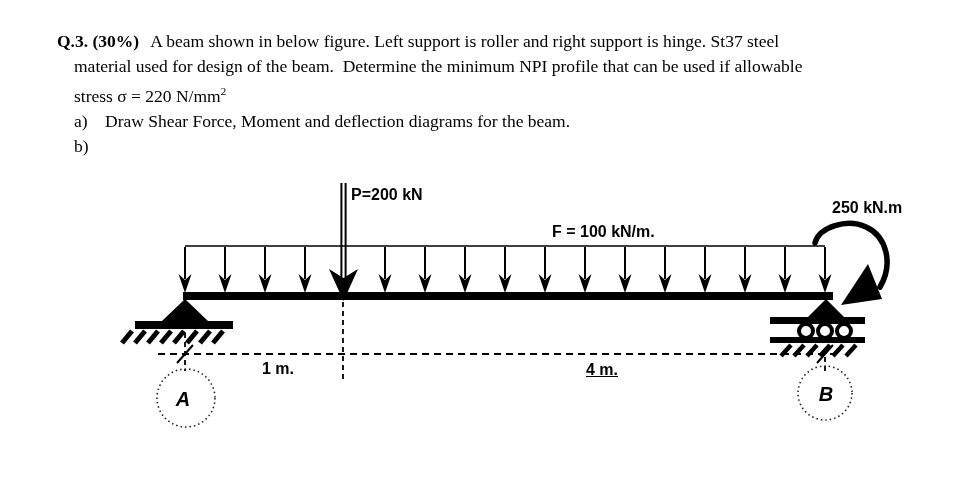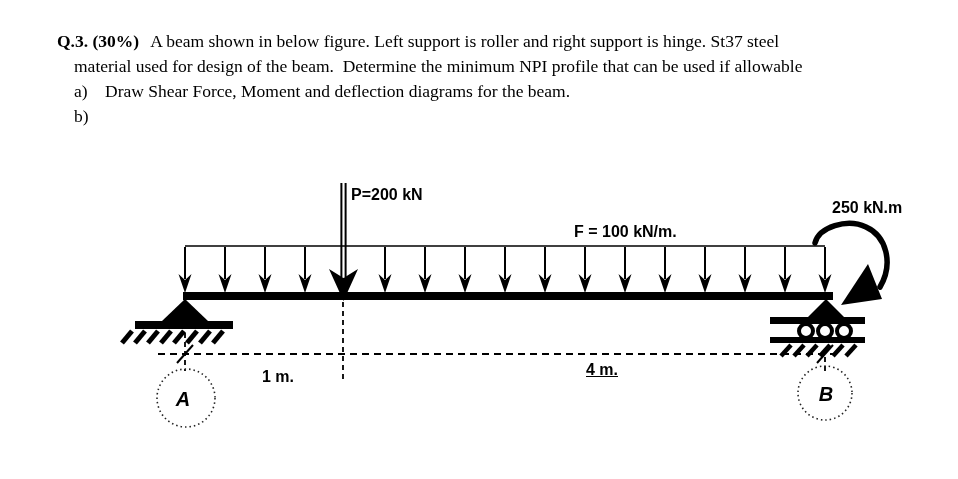--- a/index.html
+++ b/index.html
@@ -25,20 +25,21 @@
   svg{position:absolute;left:0;top:0;}
 </style>
 </head>
 <body>
 
 <div id="page">
 
   <div id="qtext">
     <div class="qline"><span class="qbold">Q.3. (30%)</span><span class="lead-gap">A beam shown in below figure. Left support is roller and right support is hinge. St37 steel</span></div>
     <div class="qline cont">material used for design of the beam.  Determine the minimum NPI profile that can be used if allowable</div>
+    <div class="qline cont"><span>stress σ = 220 N/mm</span><sup>2</sup></div>
     <div class="qitem">
         <span class="qmarker">a)</span>
         <span>Draw Shear Force, Moment and deflection diagrams for the beam.</span>
       </div>
     <div class="qitem">
         <span class="qmarker">b)</span>
       </div>
   </div>
 
   <div id="fig">
@@ -135,21 +136,21 @@
         <line x1="825" y1="357" x2="825" y2="375" stroke="#000" stroke-width="1.8" stroke-dasharray="5 4"></line>
         <line x1="177" y1="363" x2="193" y2="345" stroke="#000" stroke-width="2"></line>
         <line x1="817" y1="363" x2="833" y2="345" stroke="#000" stroke-width="2"></line>
       </g>
 
       <circle cx="186" cy="398" r="29" fill="none" stroke="#222" stroke-width="1.6" stroke-dasharray="1.5 3"></circle>
       <circle cx="825" cy="393" r="27" fill="none" stroke="#222" stroke-width="1.6" stroke-dasharray="1.5 3"></circle>
     </svg>
 
     <div class="flabel" style="left:351px;top:186px;">P=200 kN</div>
-    <div class="flabel" style="left:574px;top:223px;text-align:right;">F = 100 kN/m.</div>
+    <div class="flabel" style="left:552px;top:223px;text-align:right;">F = 100 kN/m.</div>
     <div class="flabel flabel-lg" style="left:832px;top:199px;">250 kN.m</div>
-    <div class="flabel" style="left:262px;top:360px;margin-top:8px;">1 m.</div>
+    <div class="flabel" style="left:262px;top:360px;">1 m.</div>
     <div class="flabel" style="left:586px;top:361px;text-decoration:underline;">4 m.</div>
     <div class="node-letter" style="left:183px;top:399px;">A</div>
     <div class="node-letter" style="left:826px;top:394px;">B</div>
   </div>
 
 </div>
 
 </body></html>

